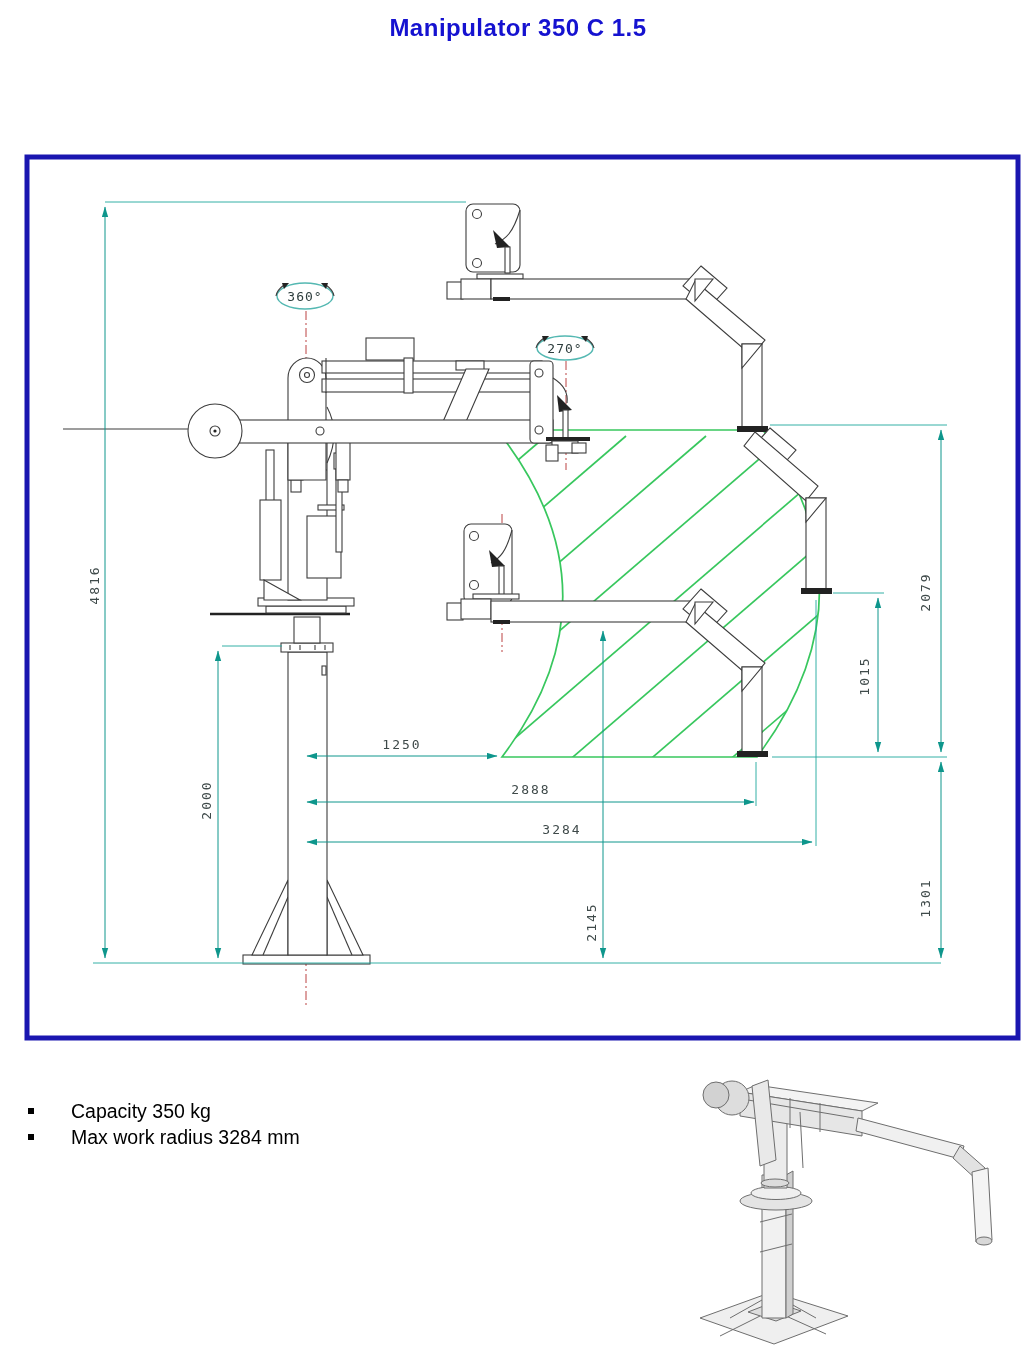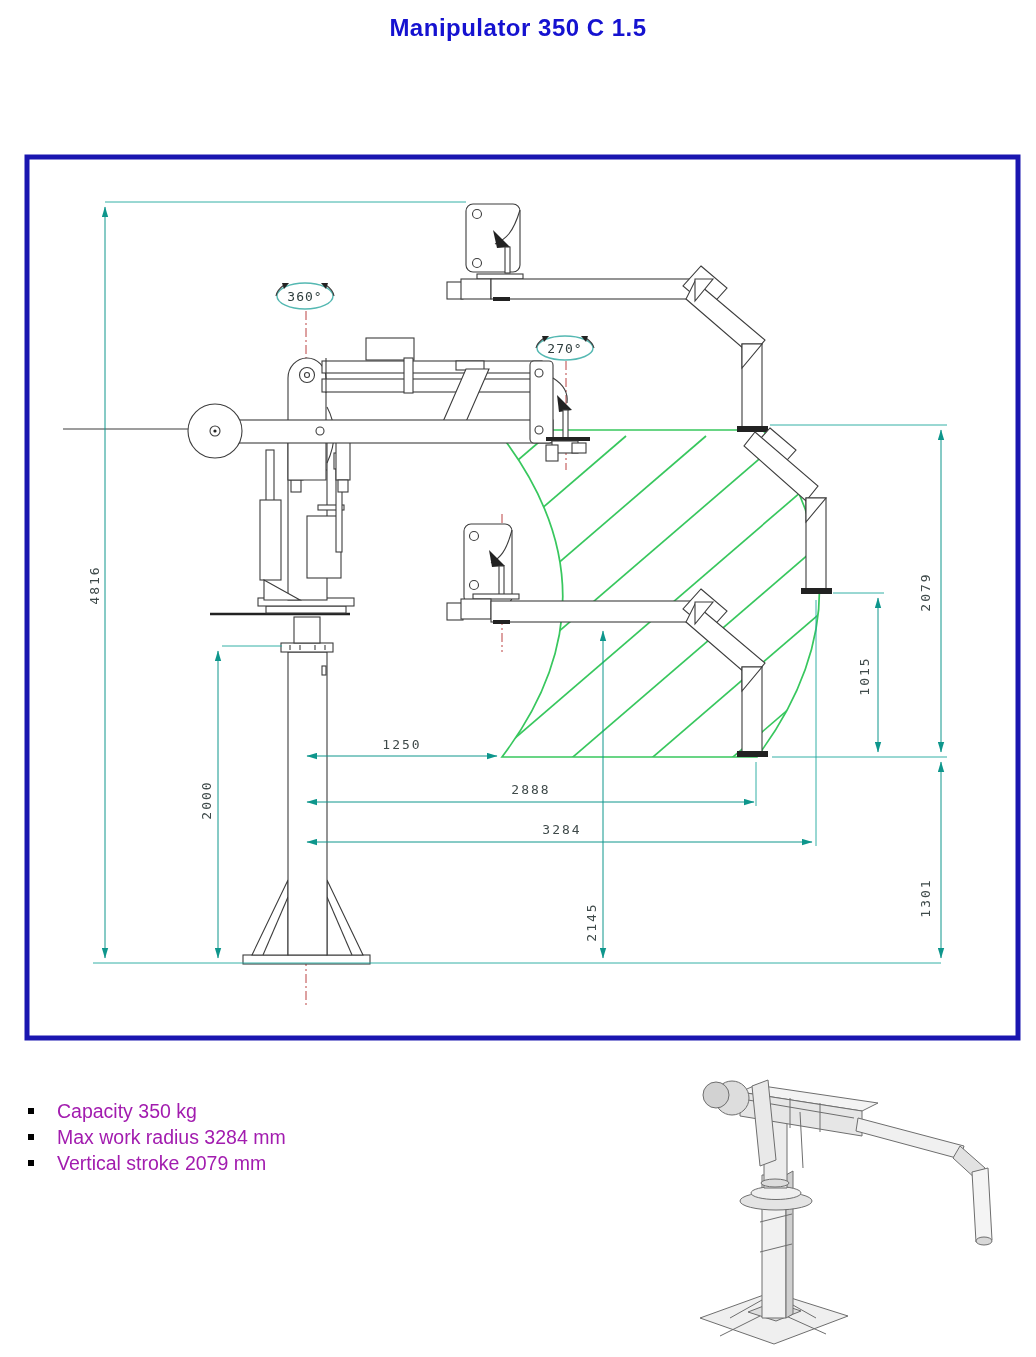--- a/index.html
+++ b/index.html
@@ -3,21 +3,21 @@
 <meta charset="utf-8">
 <style>
   html,body{margin:0;padding:0;background:#ffffff;}
   body{width:1036px;height:1357px;position:relative;overflow:hidden;
        font-family:"Liberation Sans",sans-serif;}
   .title{position:absolute;top:14px;left:0;width:1036px;text-align:center;
          font-size:24px;font-weight:bold;color:#1512d0;letter-spacing:0.5px;}
   .specs{position:absolute;left:22px;top:1098px;width:640px;}
   .spec-row{display:flex;align-items:center;height:26px;}
   .spec-bullet{width:6px;height:6px;background:#000;margin:0 0 0 6px;flex:0 0 6px;}
-  .spec-text{margin-left:23px;font-size:19.5px;color:#a21caf;white-space:nowrap;}
+  .spec-text{margin-left:37px;font-size:19.5px;color:#000000;white-space:nowrap;}
   svg{position:absolute;left:0;top:0;}
   text{font-family:"DejaVu Sans Mono","Liberation Mono",monospace;}
   .dimtxt{font-size:13px;fill:#3f4a4a;letter-spacing:2px;}
   .angtxt{font-size:13px;fill:#2d3d3d;letter-spacing:1px;}
   .dim{stroke:#0e968c;stroke-width:1;fill:none;}
   .ext{stroke:#1da79c;stroke-width:0.9;fill:none;}
   .cl{stroke:#bb4343;stroke-width:1;fill:none;stroke-dasharray:9 3 2 3;}
   .mk{stroke:#3d3d3d;stroke-width:1.1;fill:none;}
   .mkf{stroke:#3d3d3d;stroke-width:1.1;fill:#ffffff;}
   .blk{fill:#222;stroke:none;}
@@ -270,17 +270,13 @@
 
 <div class="specs">
   <div class="spec-row">
     <span class="spec-bullet"></span>
     <span class="spec-text">Capacity 350 kg</span>
   </div>
   <div class="spec-row">
     <span class="spec-bullet"></span>
     <span class="spec-text">Max work radius 3284 mm</span>
   </div>
-  <div class="spec-row">
-    <span class="spec-bullet"></span>
-    <span class="spec-text">Vertical stroke 2079 mm</span>
-  </div>
 </div>
 
 </body></html>

